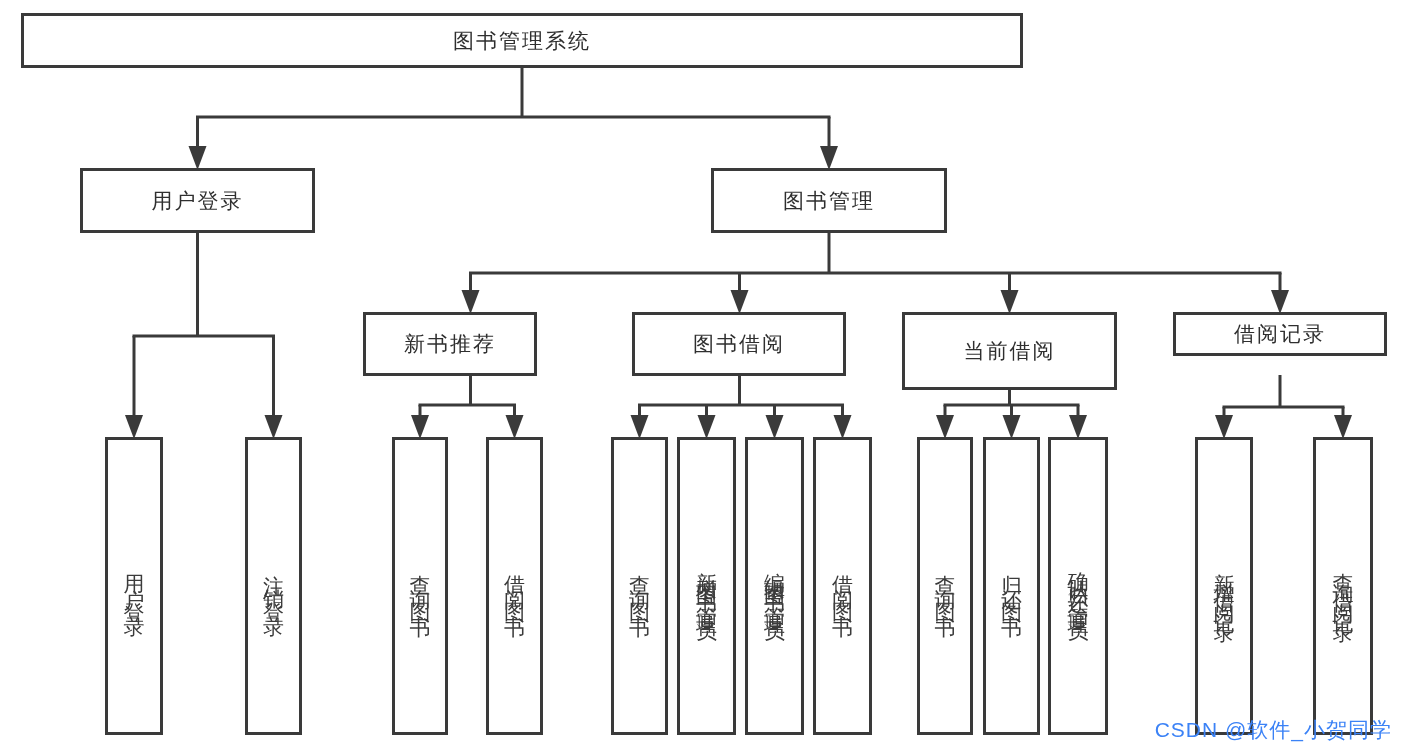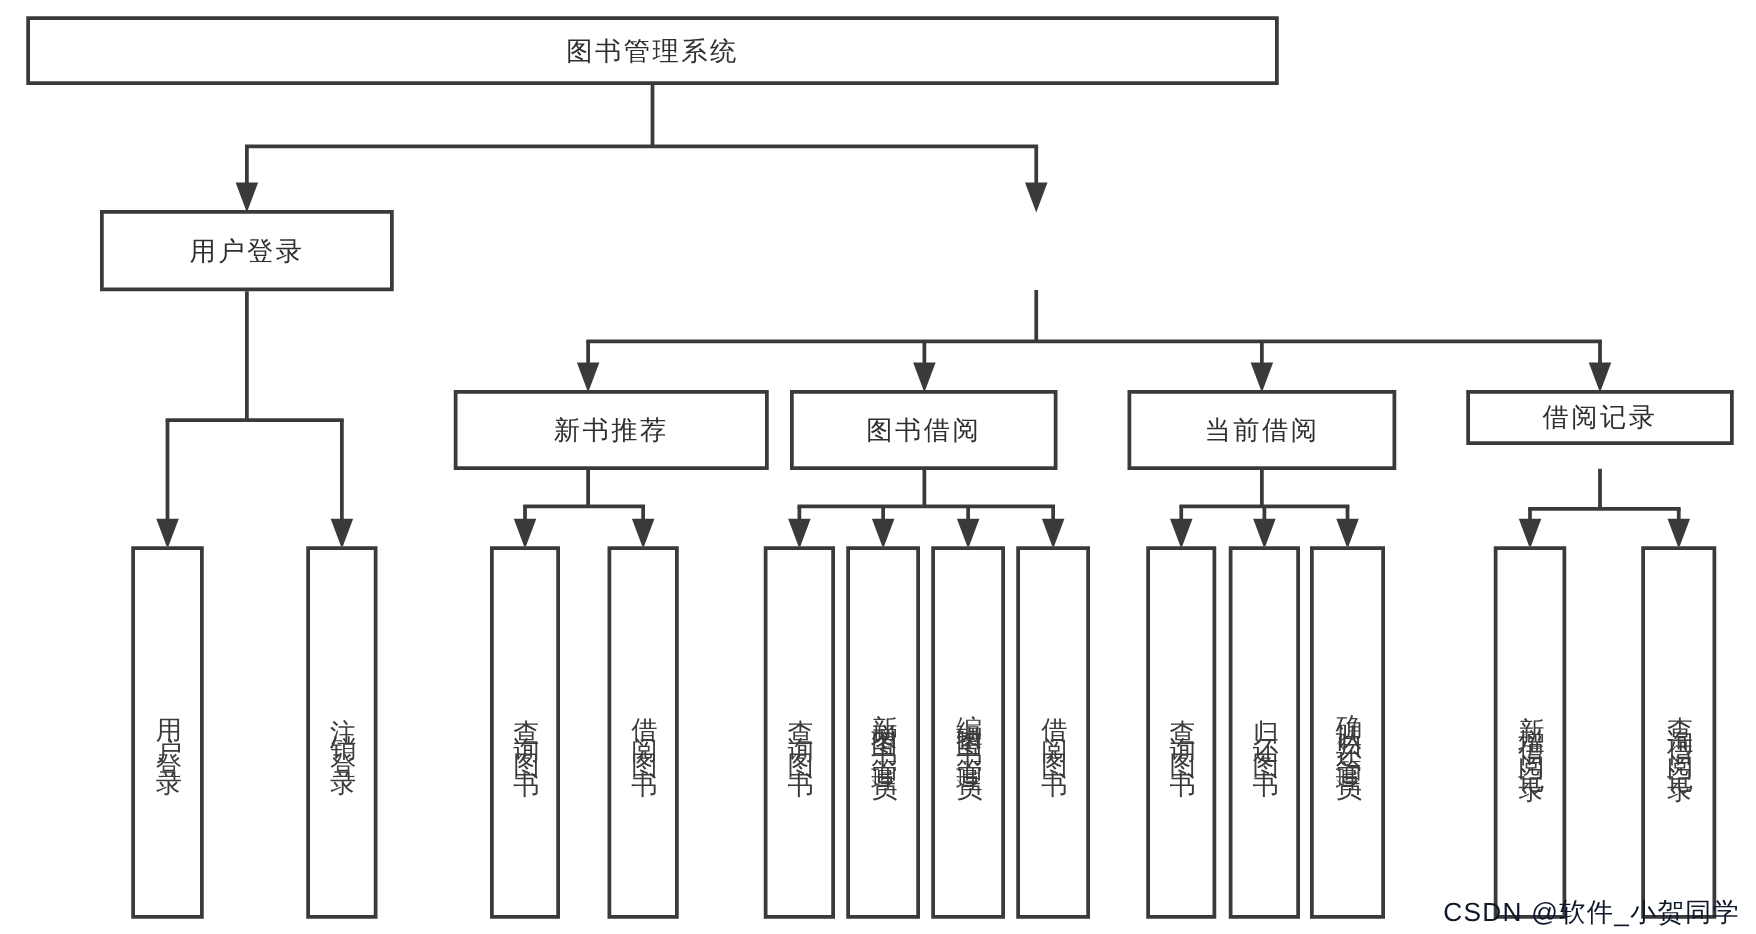--- a/index.html
+++ b/index.html
@@ -94,34 +94,37 @@
       <polygon points="1002.5,415 1020.5,415 1011.5,439" fill="#3a3a3a"></polygon>
       <line x1="1078" y1="405" x2="1078" y2="419" stroke="#3a3a3a" stroke-width="3"></line>
       <polygon points="1069,415 1087,415 1078,439" fill="#3a3a3a"></polygon>
       <line x1="1280" y1="375" x2="1280" y2="407" stroke="#3a3a3a" stroke-width="3"></line>
       <line x1="1222.5" y1="407" x2="1344.5" y2="407" stroke="#3a3a3a" stroke-width="3"></line>
       <line x1="1224" y1="407" x2="1224" y2="419" stroke="#3a3a3a" stroke-width="3"></line>
       <polygon points="1215,415 1233,415 1224,439" fill="#3a3a3a"></polygon>
       <line x1="1343" y1="407" x2="1343" y2="419" stroke="#3a3a3a" stroke-width="3"></line>
       <polygon points="1334,415 1352,415 1343,439" fill="#3a3a3a"></polygon>
     </svg>
-  <div id="watermark" style="color: #0f172a;">CSDN @软件_小贺同学</div>
+  <div id="watermark" style="color: #3b82f6;">CSDN @软件_小贺同学</div>
 <div class="node" style="left: 21px; top: 13px; width: 1002px; height: 55px; border-color: rgb(58, 58, 58);">
       <span>图书管理系统</span>
     </div>
     <div class="node" style="left: 80px; top: 168px; width: 235px; height: 65px; border-color: rgb(58, 58, 58);">
       <span>用户登录</span>
     </div>
-    <div class="node" style="left: 363px; top: 312px; width: 252px; height: 64px; border-color: rgb(58, 58, 58); font-family: Liberation Serif, serif;">
+    <div class="node" style="left: 711px; top: 168px; width: 236px; height: 65px; border-color: rgb(58, 58, 58);">
+      <span>图书管理</span>
+    </div>
+    <div class="node" style="left: 363px; top: 312px; width: 174px; height: 64px; border-color: rgb(58, 58, 58); font-family: Liberation Serif, serif;">
       <span>新书推荐</span>
     </div>
     <div class="node" style="left: 632px; top: 312px; width: 214px; height: 64px; border-color: rgb(58, 58, 58);">
       <span>图书借阅</span>
     </div>
-    <div class="node" style="left: 902px; top: 312px; width: 215px; height: 64px; border-color: rgb(58, 58, 58);">
+    <div class="node" style="left: 902px; top: 312px; width: 215px; height: 78px; border-color: rgb(58, 58, 58);">
       <span>当前借阅</span>
     </div>
     <div class="node" style="left: 1173px; top: 312px; width: 214px; height: 44px; border-color: rgb(58, 58, 58);">
       <span>借阅记录</span>
     </div>
     <div class="node v" style="left: 105px; top: 437px; width: 58px; height: 298px; border-color: rgb(58, 58, 58);">
       <span style="letter-spacing: 14px;">用户登录</span>
     </div>
     <div class="node v" style="left: 245px; top: 437px; width: 57px; height: 298px; border-color: rgb(58, 58, 58);">
       <span style="letter-spacing: 14px;">注销登录</span>

